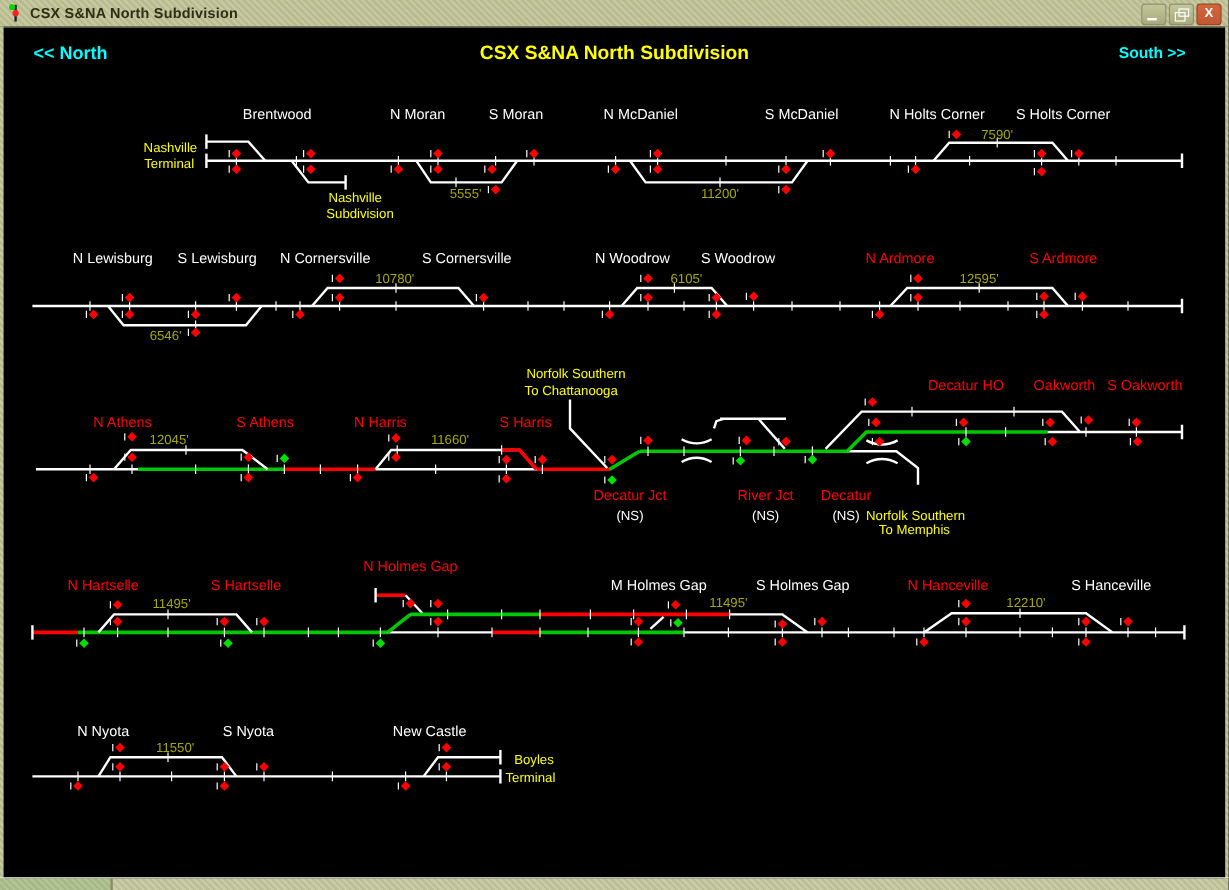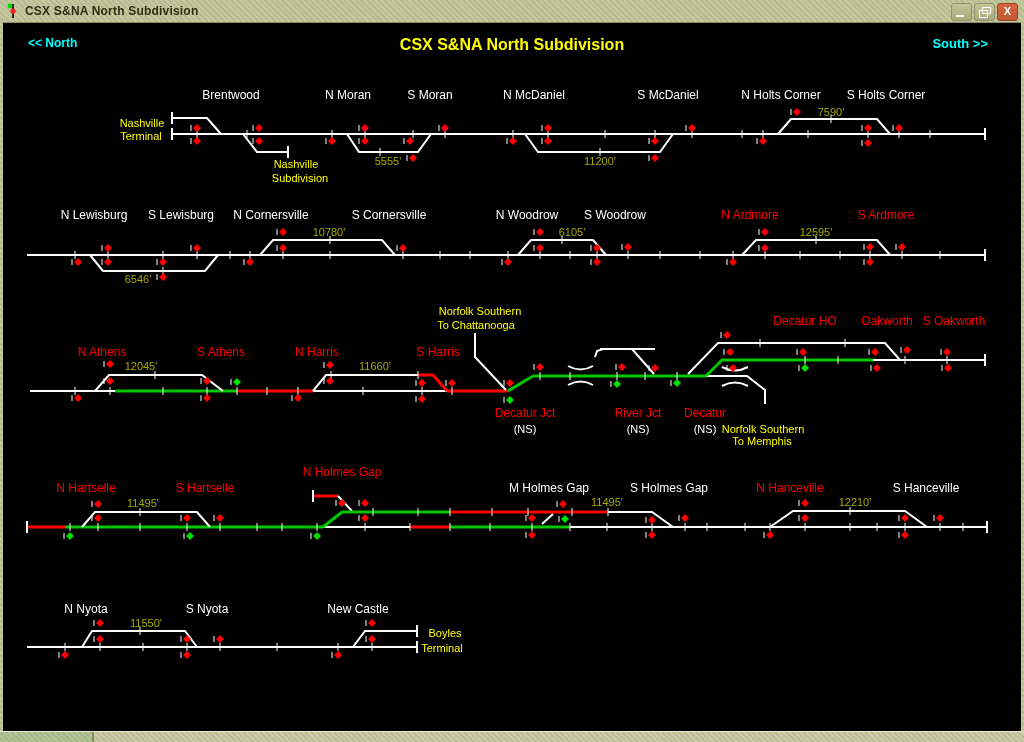--- a/index.html
+++ b/index.html
@@ -25,21 +25,21 @@
     background:repeating-linear-gradient(45deg,#c6c8a0 0 2px,#b8ba90 2px 4px);}
   #border-left{left:0;} #border-right{right:0;}
   #bottombar{position:absolute;left:0;bottom:0;width:1024px;height:10px;
     background:repeating-linear-gradient(45deg,#caccA6 0 2px,#bcbe96 2px 4px);
     border-top:1px solid #e9ead8;}
   #status-seg{position:absolute;left:0;top:0;width:92px;height:10px;
     background:repeating-linear-gradient(45deg,#b2c494 0 2px,#a6b888 2px 4px);
     border-right:2px solid #8a8c68;}
   
   .hdr{position:absolute;top:36px;font-weight:700;}
-  #north-link{left:28px;color:#00ffff;font-size:12px;cursor:pointer;}
+  #north-link{left:28px;color:#00ffff;font-size:15px;cursor:pointer;}
   #south-link{right:36px;color:#00ffff;font-size:13px;cursor:pointer;text-align:right;}
   #page-title{left:0;width:1024px;text-align:center;color:#ffff00;font-size:16px;}
   #schematic{position:absolute;left:0;top:0;}
 </style>
 </head>
 <body>
 
 <div id="window">
 
   <div id="titlebar">

